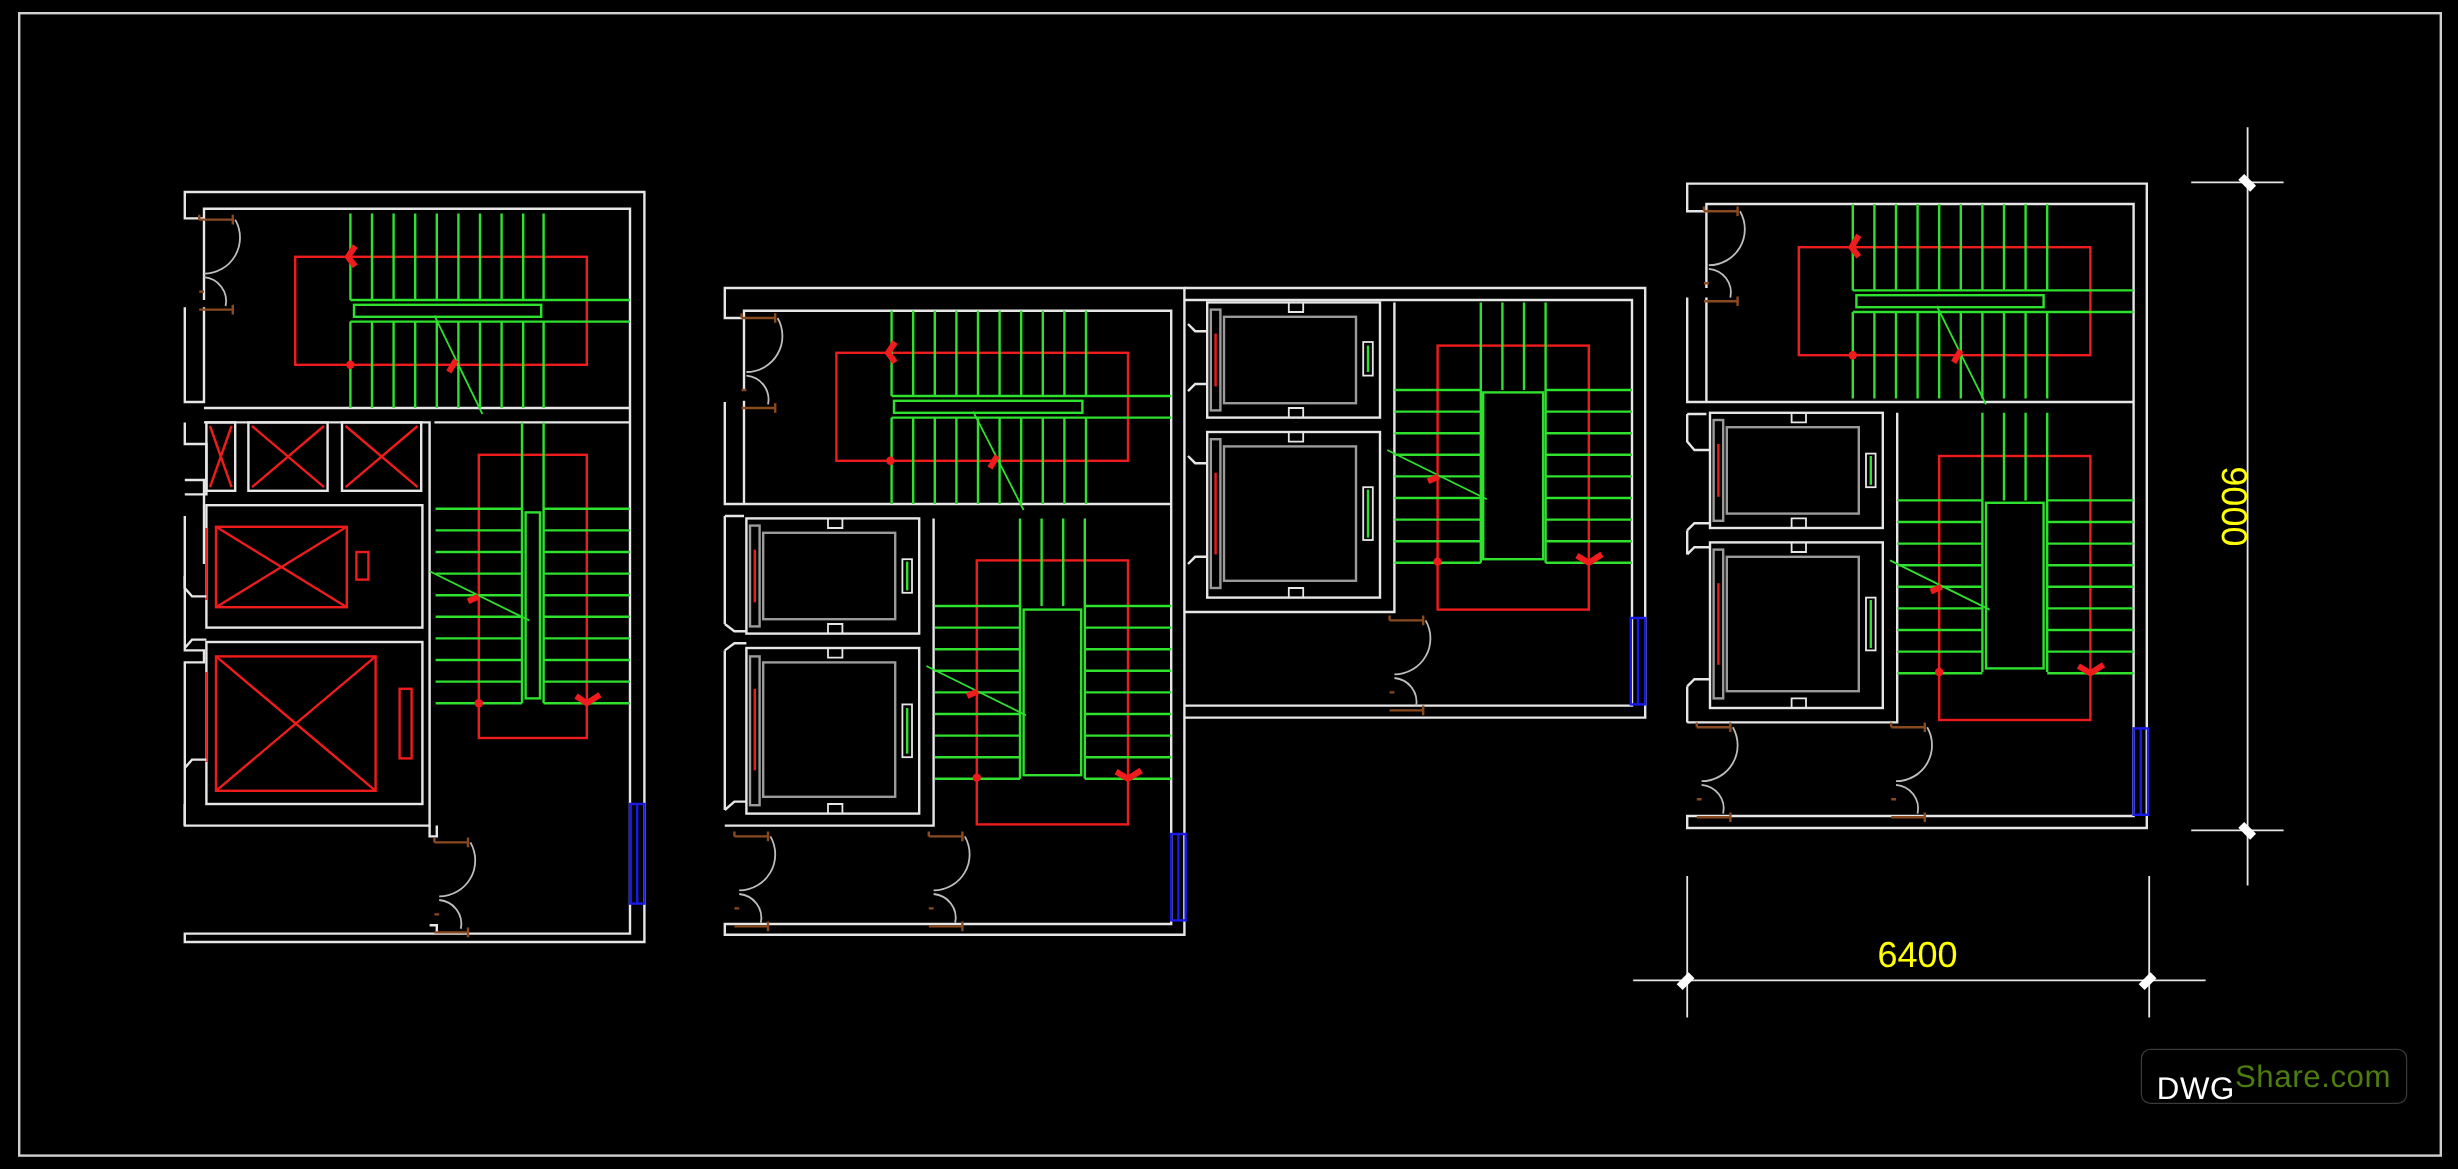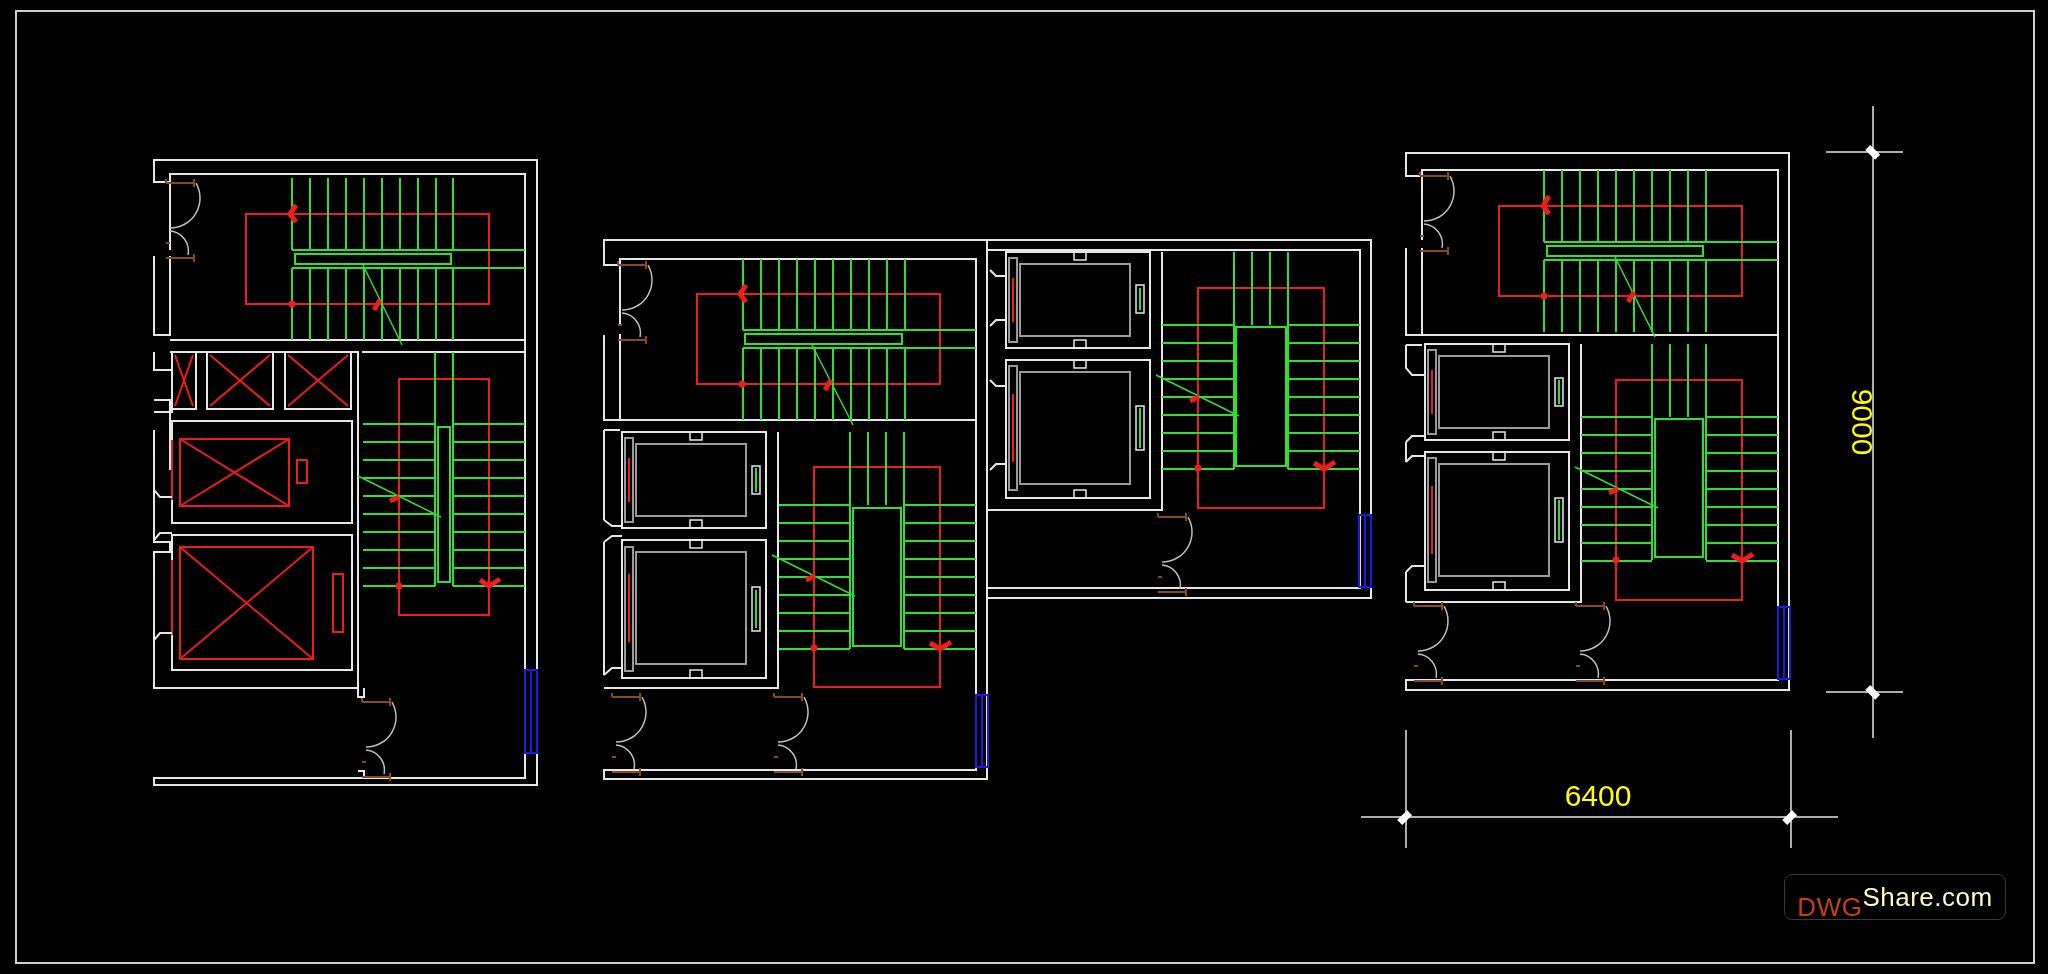--- a/index.html
+++ b/index.html
@@ -12,22 +12,22 @@
   .r{stroke:#ee1c1c;stroke-width:2;fill:none;}
   .rb{stroke:#ee1c1c;stroke-width:5;fill:none;stroke-linecap:butt;}
   .rf{fill:#ee1c1c;}
   .b{stroke:#1a1ae6;stroke-width:2;fill:none;}
   .br{stroke:#8a4a20;stroke-width:2;fill:none;}
   .arc{stroke:#bdbdbd;stroke-width:1.5;fill:none;}
   .gr{stroke:#9a9a9a;stroke-width:2;fill:none;}
   .dimtxt{fill:#ffff00;font-family:"Liberation Sans",sans-serif;font-size:30px;}
   #watermark{position:absolute;left:1784px;top:874px;width:220px;height:44px;border:1px solid #3a3a3a;border-radius:8px;
     display:flex;align-items:center;justify-content:center;font-size:26px;letter-spacing:0.5px;}
-  #wm-a{color:#c2410c;margin-top:20px;}
-  #wm-b{color:#fef9c3;}
+  #wm-a{color:#ffffff;margin-top:20px;}
+  #wm-b{color:#4d7c0f;}
 </style>
 </head>
 <body>
 
 <svg id="canvas" viewBox="0 0 2048 974" xmlns="http://www.w3.org/2000/svg">
   <defs>
 
     <g id="dbl-door">
       <path class="br" d="M0,0 h28 M0,0 v-4 M28,-4 v8 M0,60 h4 M0,75 h28 M28,71 v8"></path>
       <path class="arc" d="M30,0 A30,30 0 0 1 4,45"></path>

